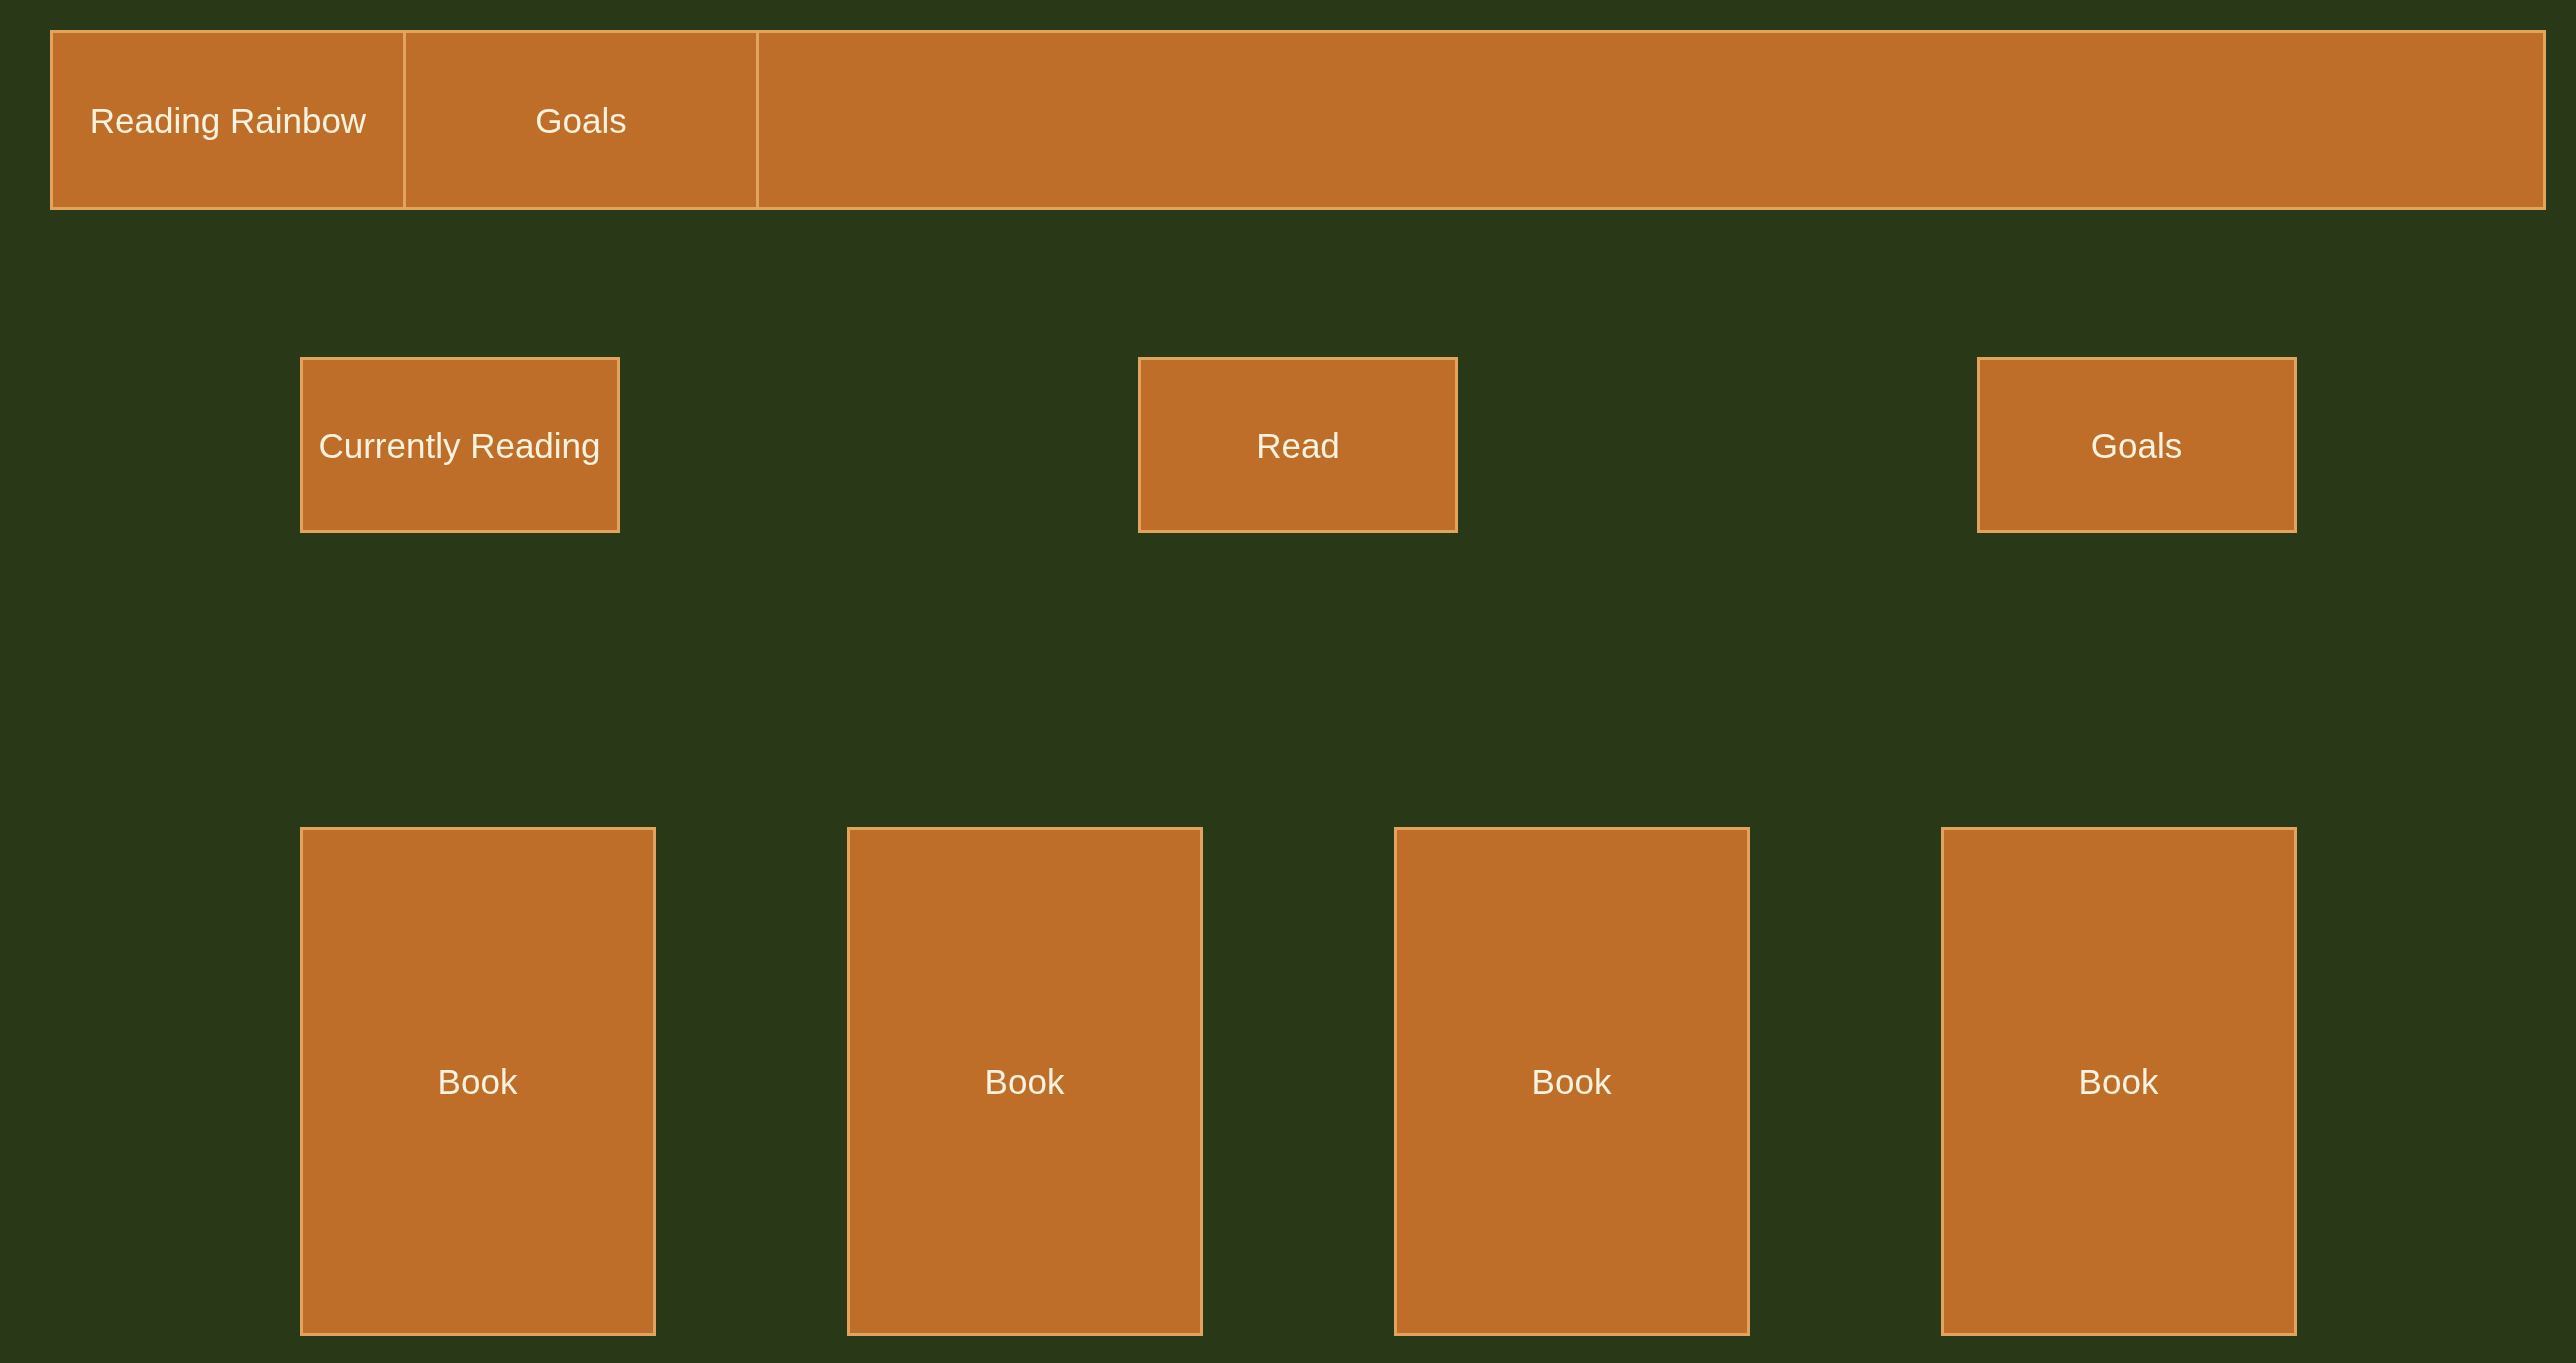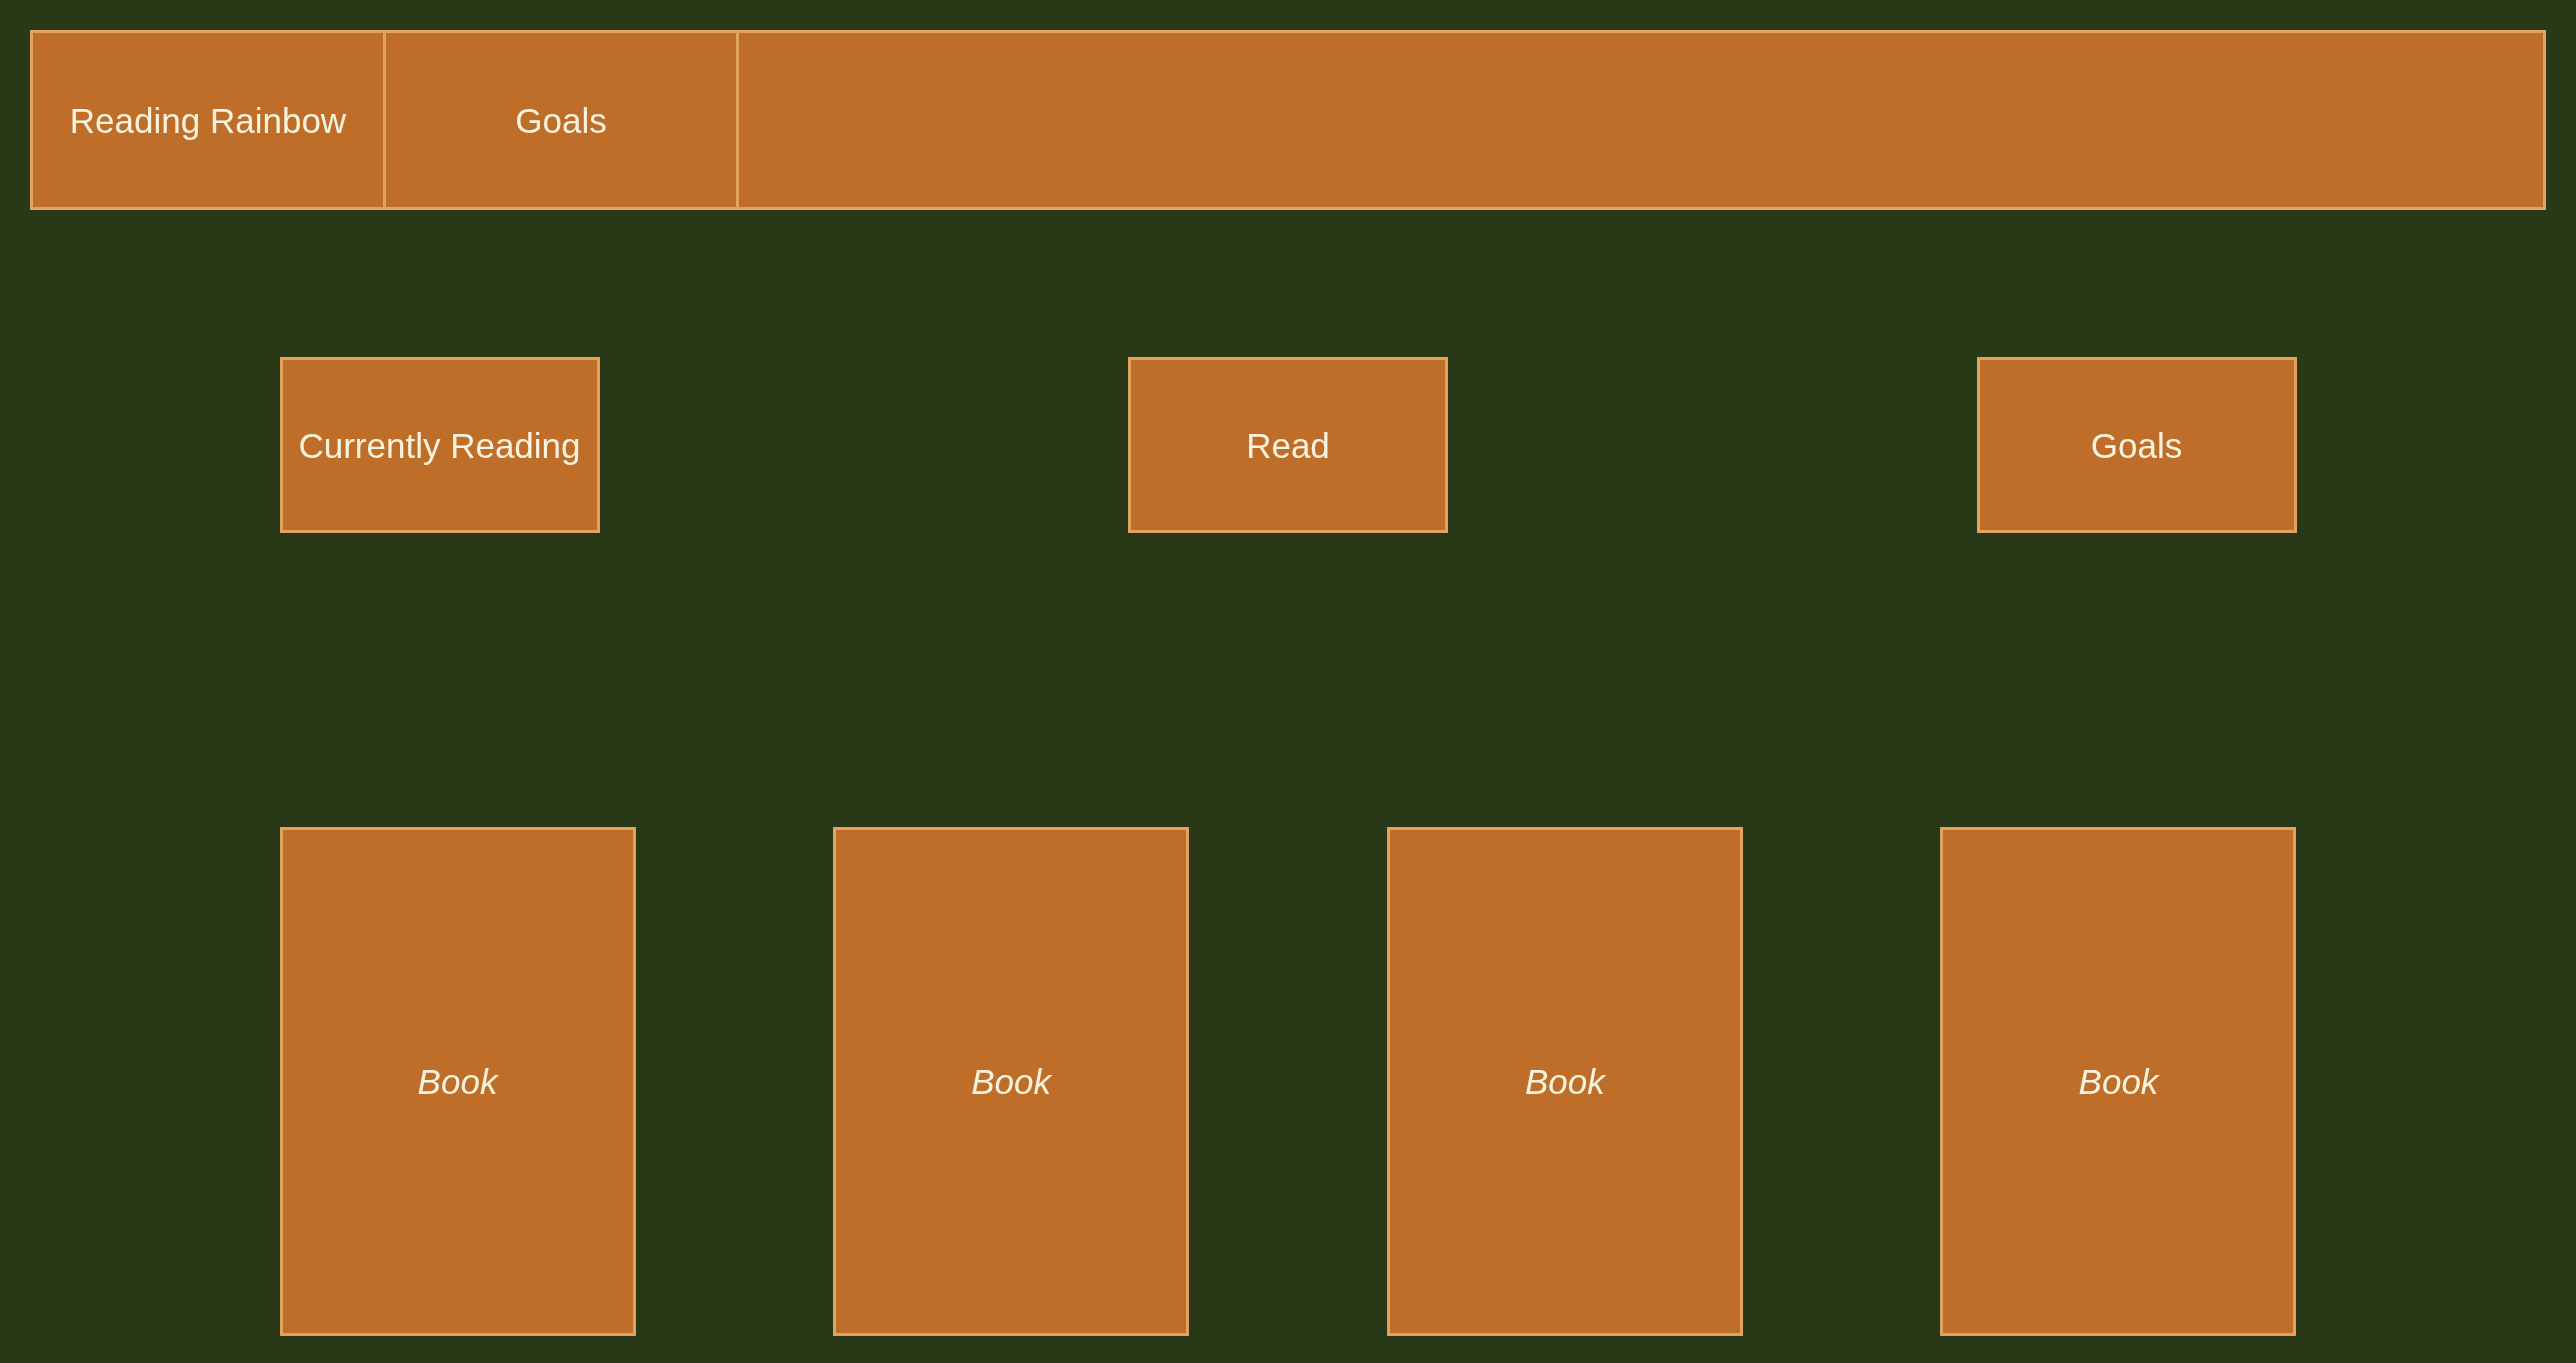--- a/index.html
+++ b/index.html
@@ -24,38 +24,39 @@
   .box {
     background: var(--fill);
     border: 3px solid var(--border);
     color: var(--text);
     display: flex;
     align-items: center;
     justify-content: center;
     font-size: 35px;
     line-height: 1;
     text-align: center;
+    margin-left: 20px;
   }
 
   
   .navbar { display: flex; height: 180px; width: 100%; }
   .nav-box + .nav-box { margin-left: -3px; } 
   .nav-brand  { width: 356px; }
   .nav-logout { width: 356px; cursor: pointer; }
   .nav-filler { flex: 1; }
 
   
   .row {
     width: 2017px;
     margin: 0 auto;
     display: flex;
     justify-content: space-between;
   }
   .shelves-row { margin-top: 147px; }
-  .books-row   { margin-top: 294px; font-style: italic; }
+  .books-row   { margin-top: 294px; }
 
   .shelf-button {
     width: 320px;
     height: 176px;
     cursor: pointer;
   }
   .book-card {
     width: 356px;
     height: 509px;
     cursor: pointer;

